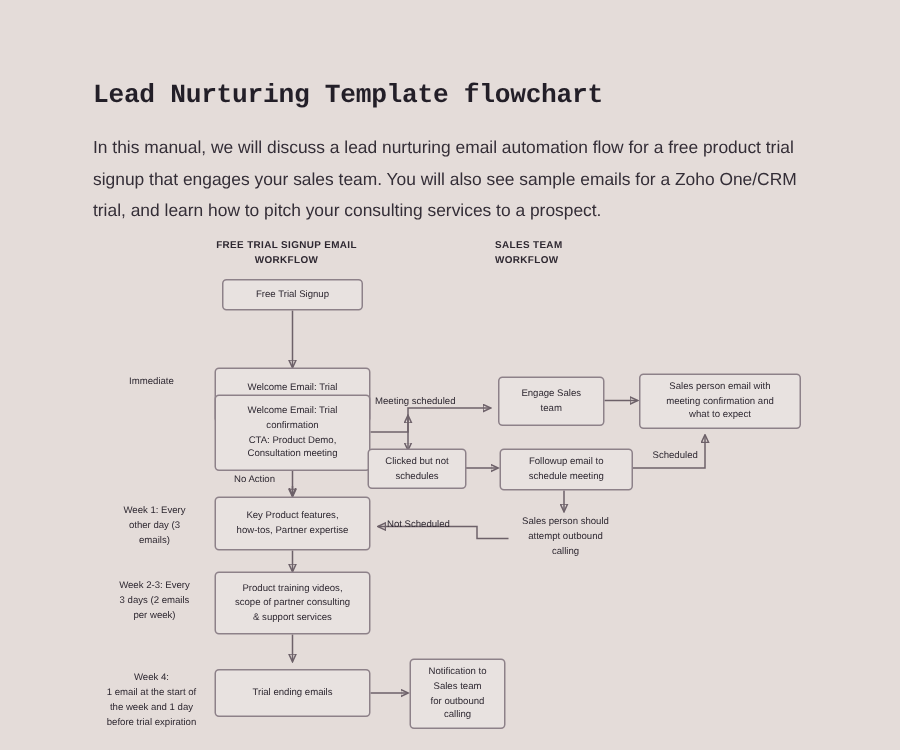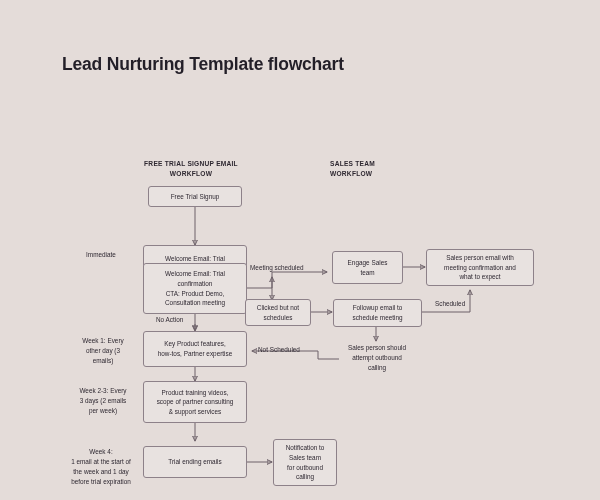--- a/index.html
+++ b/index.html
@@ -21,20 +21,21 @@
     height: 500px;
   }
   .doc-title {
     position: absolute;
     left: 62px;
     top: 42px;
     font-size: 17.5px;
     font-weight: bold;
     letter-spacing: -0.2px;
     color: #231f28;
+    font-family: Liberation Mono, monospace;
   }
   .doc-intro {
     position: absolute;
     left: 62px;
     top: 76px;
     width: 478px;
     font-size: 11.6px;
     line-height: 1.85;
     color: #342e37;
   }
@@ -97,20 +98,21 @@
     stroke-width: 1;
     fill: none;
   }
 </style>
 </head>
 <body>
 
 <div id="page">
 
   <h1 class="doc-title">Lead Nurturing Template flowchart</h1>
+  <p class="doc-intro">In this manual, we will discuss a lead nurturing email automation flow for a free product trial signup that engages your sales team. You will also see sample emails for a Zoho One/CRM trial, and learn how to pitch your consulting services to a prospect.</p>
 
   <div id="flow">
 
     <div class="col-head" style="left:126px; top:159px; width:130px;">
       <span>FREE TRIAL SIGNUP EMAIL</span><br>
       <span>WORKFLOW</span>
     </div>
     <div class="col-head" style="left:330px; top:159px; width:86px; text-align:left;">
       <span>SALES TEAM</span><br>
       <span>WORKFLOW</span>

